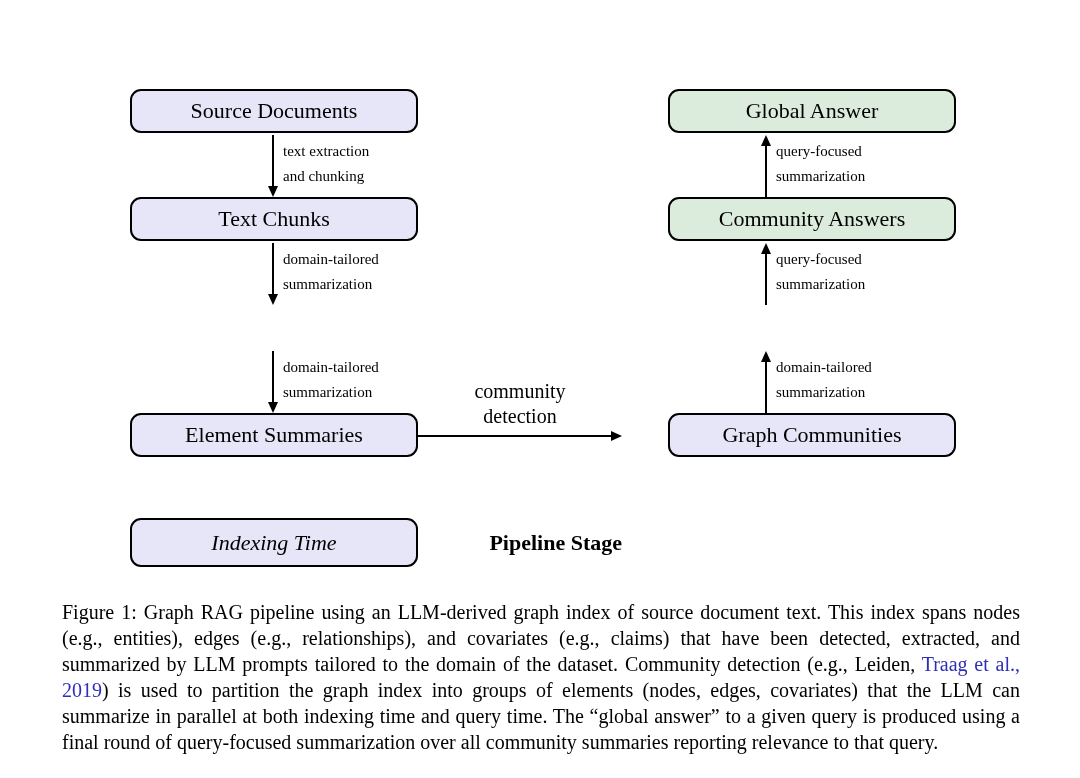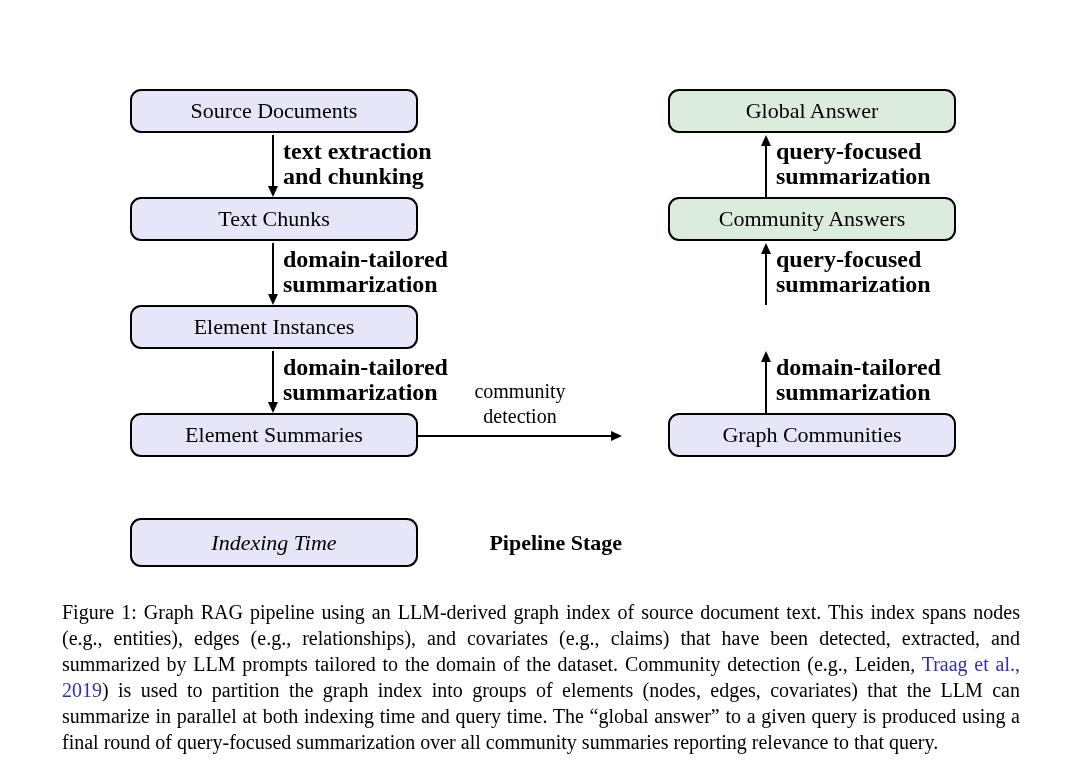--- a/index.html
+++ b/index.html
@@ -45,23 +45,22 @@
   .head-up{
     position:absolute;left:-4px;top:0;width:0;height:0;
     border-left:5px solid transparent;border-right:5px solid transparent;
     border-bottom:11px solid #000;
   }
   .x-left{left:272px;}
   .x-right{left:765px;}
   .gap1{top:135px}.gap2{top:243px}.gap3{top:351px}
   .edge-label{
     position:absolute;
-    font-size:24px;line-height:25px;color:#000;
+    font-size:15px;line-height:25px;color:#000;
     white-space:nowrap;
-    font-weight:bold;
   }
   .lbl-left{left:283px;}
   .lbl-right{left:776px;}
   .lt1{top:139px}.lt2{top:247px}.lt3{top:355px}
   .edge-label span{display:block;}
   
   .hedge{position:absolute;left:418px;top:435px;width:204px;height:2px;}
   .hedge .line{position:absolute;left:0;top:0;height:2px;width:194px;background:#000;}
   .head-right{
     position:absolute;left:193px;top:-4px;width:0;height:0;
@@ -85,23 +84,20 @@
 <body>
 
 <div class="page">
   <div class="diagram">
 
     <div class="node lavender col-left row1">
       <span>Source Documents</span>
     </div>
     <div class="node lavender col-left row2">
       <span>Text Chunks</span>
-    </div>
-    <div class="node lavender col-left row3">
-      <span>Element Instances</span>
     </div>
     <div class="node lavender col-left row4">
       <span>Element Summaries</span>
     </div>
 
     <div class="node green col-right row1">
       <span>Global Answer</span>
     </div>
     <div class="node green col-right row2">
       <span>Community Answers</span>

